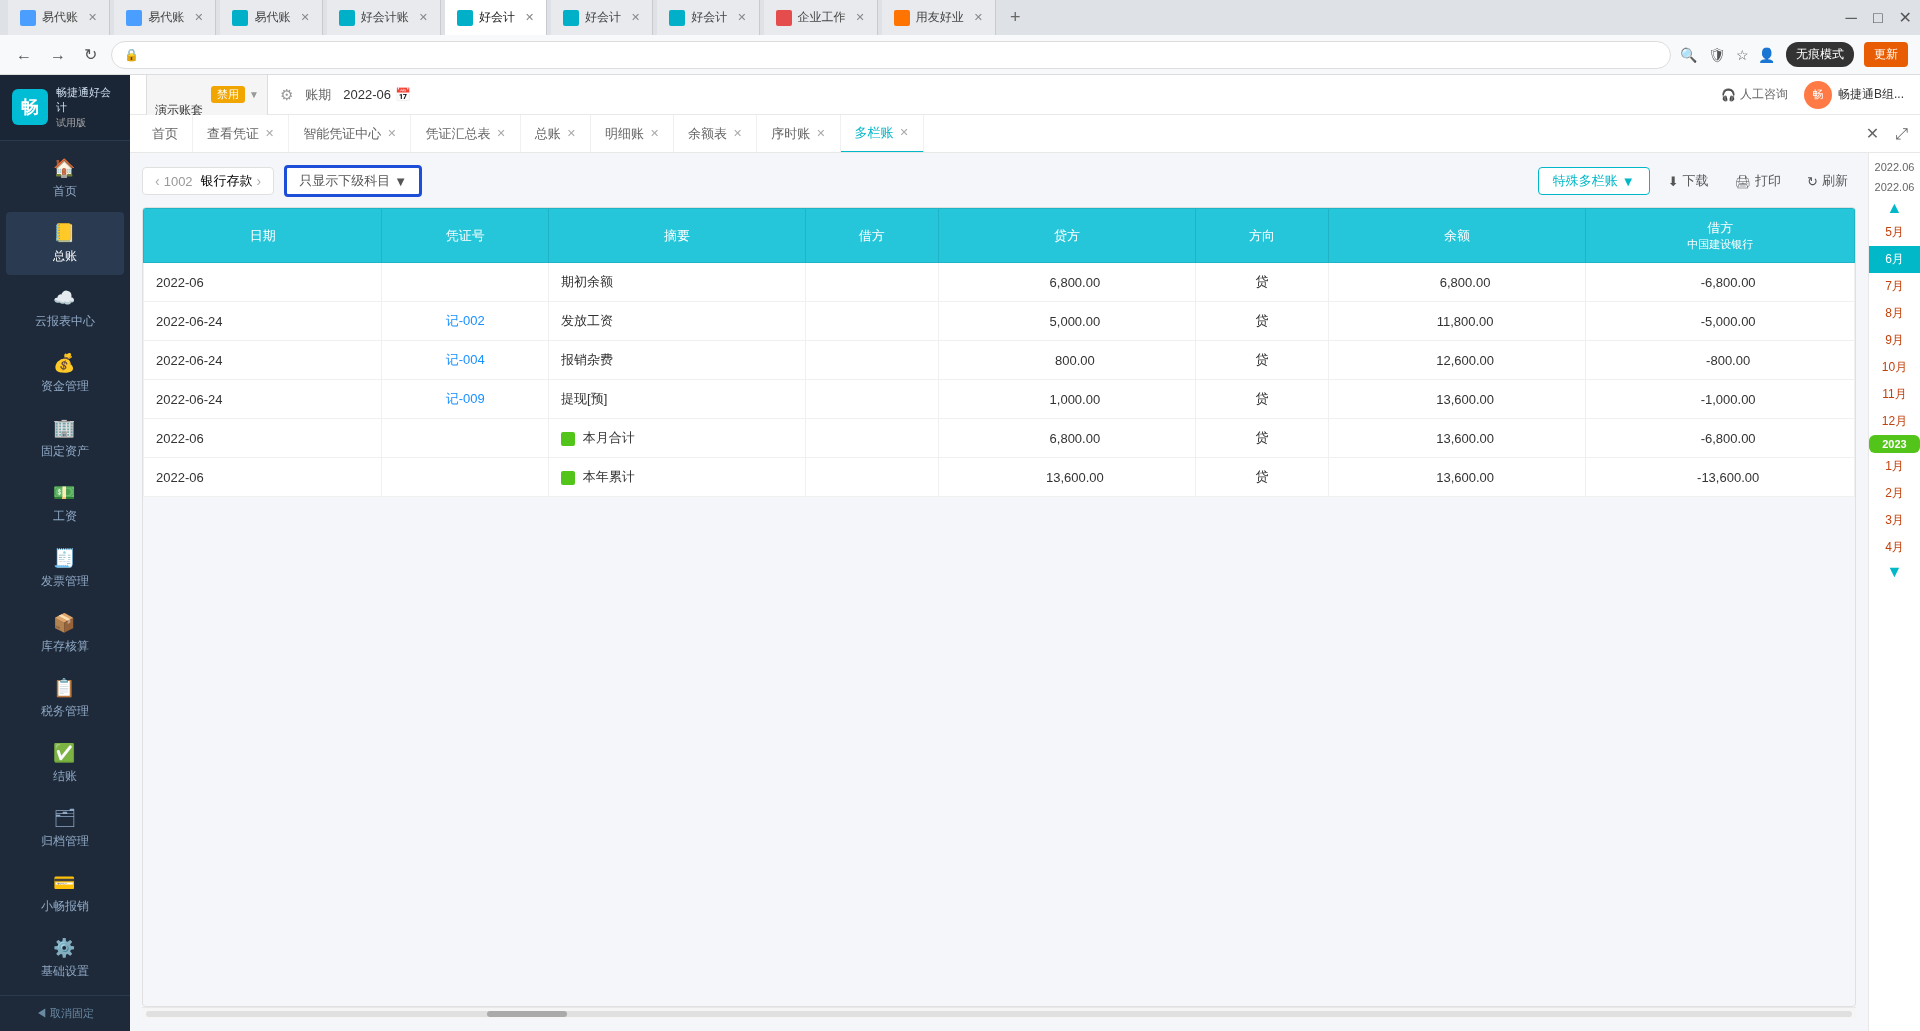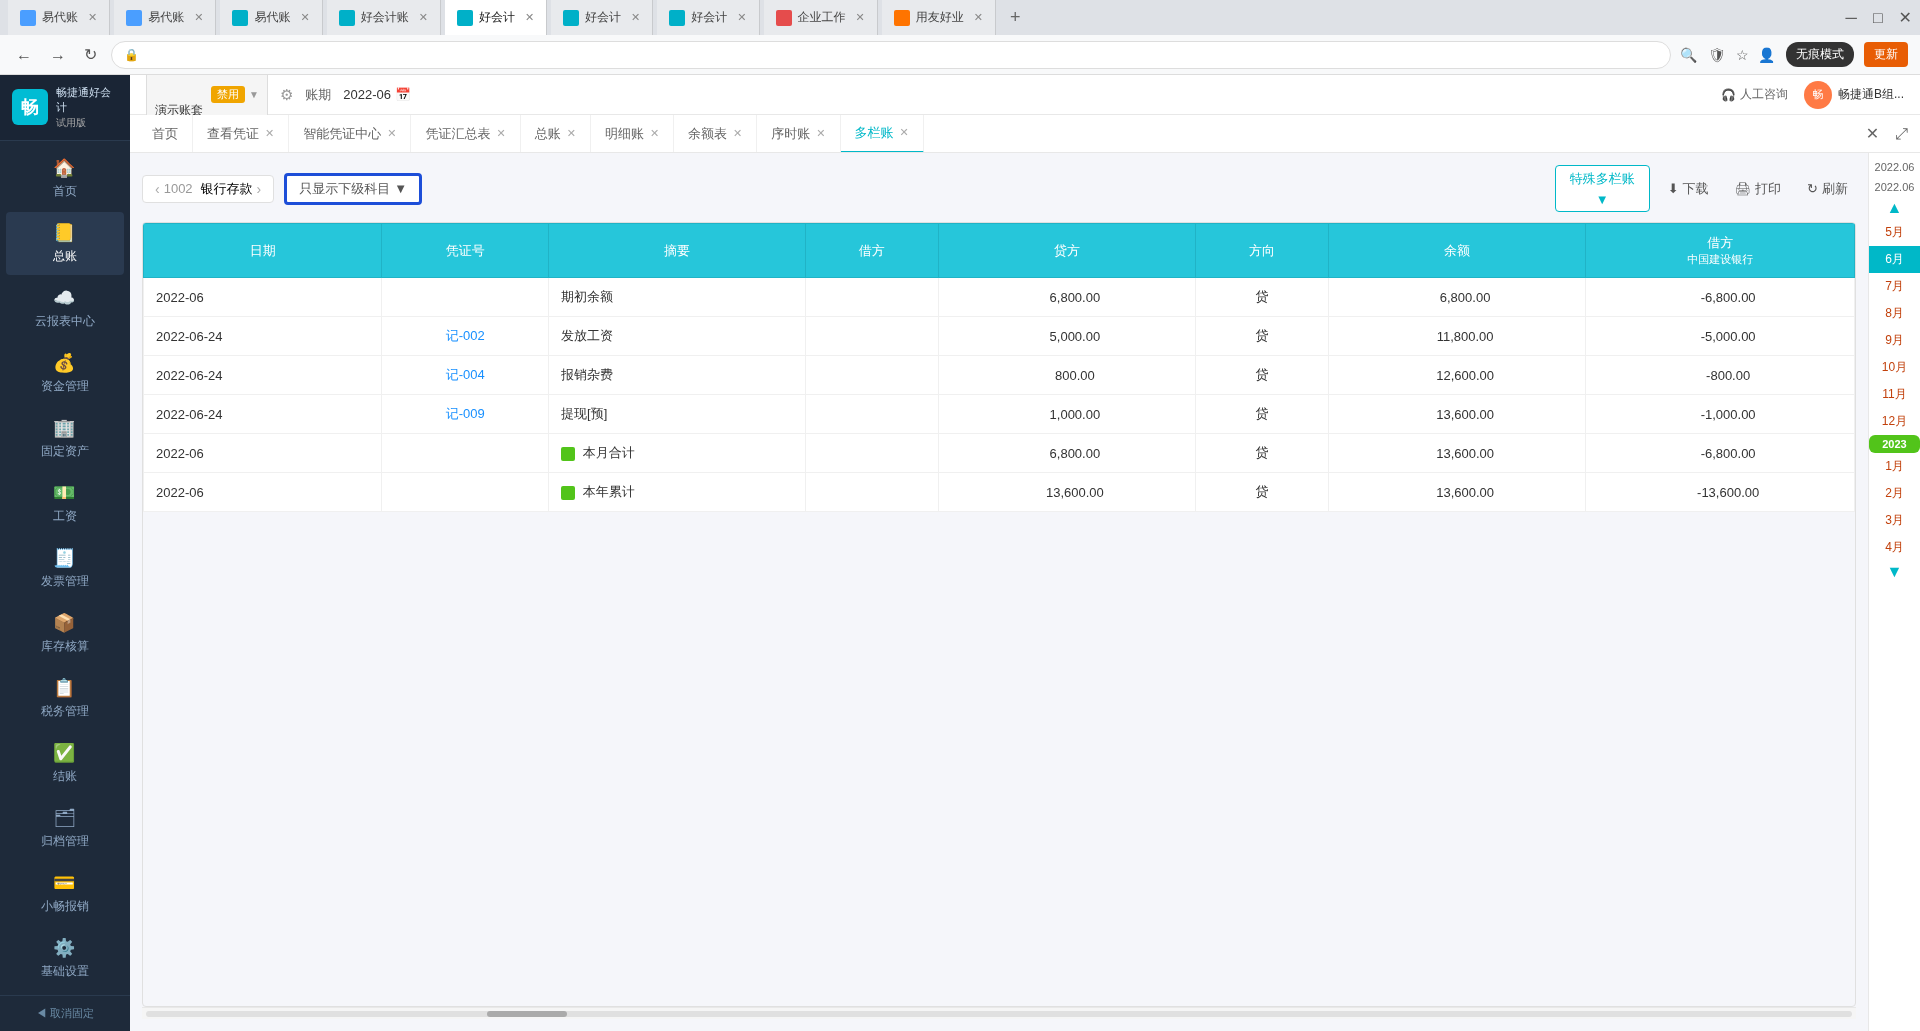--- a/index.html
+++ b/index.html
@@ -70,21 +70,21 @@
 
     
     .ledger-main { flex: 1; overflow: hidden; display: flex; flex-direction: column; padding: 12px; }
 
     
     .ledger-toolbar { display: flex; align-items: center; margin-bottom: 10px; gap: 10px; }
     .subject-nav { display: flex; align-items: center; gap: 4px; background: #fff; border: 1px solid #e0e0e0; border-radius: 4px; padding: 4px 12px; }
     .subject-nav .nav-arrow { color: #aaa; cursor: pointer; font-size: 14px; }
     .filter-btn { display: flex; align-items: center; gap: 4px; background: #fff; border: 3px solid #1d4ed8; border-radius: 4px; padding: 4px 12px; font-size: 13px; color: #555; cursor: pointer; }
     .toolbar-right { margin-left: auto; display: flex; align-items: center; gap: 10px; }
-    .special-btn { border: 1px solid #00b8c8; color: #00b8c8; background: #fff; border-radius: 4px; padding: 4px 14px; font-size: 13px; cursor: pointer; display: flex; align-items: center; gap: 4px; flex-direction: column; }
+    .special-btn { border: 1px solid #00b8c8; color: #00b8c8; background: #fff; border-radius: 4px; padding: 4px 14px; font-size: 13px; cursor: pointer; display: flex; align-items: center; gap: 4px; }
     .action-btn { display: flex; align-items: center; gap: 4px; color: #555; font-size: 13px; cursor: pointer; padding: 4px 8px; }
 
     
     .ledger-table { flex: 1; overflow: auto; border: 1px solid #e0e0e0; border-radius: 4px; }
     table { width: 100%; border-collapse: collapse; background: #fff; }
     thead tr th { background: #26c6da; color: #fff; padding: 10px 12px; font-size: 13px; font-weight: 500; text-align: center; border: 1px solid #20b3c6; white-space: nowrap; }
     tbody tr td { padding: 10px 12px; font-size: 13px; color: #333; border: 1px solid #f0f0f0; text-align: center; }
     .td-right { text-align: center; padding-left: 28px; }
     .td-left { text-align: left; }
     .voucher-link { color: #1890ff; cursor: pointer; text-decoration: none; }

